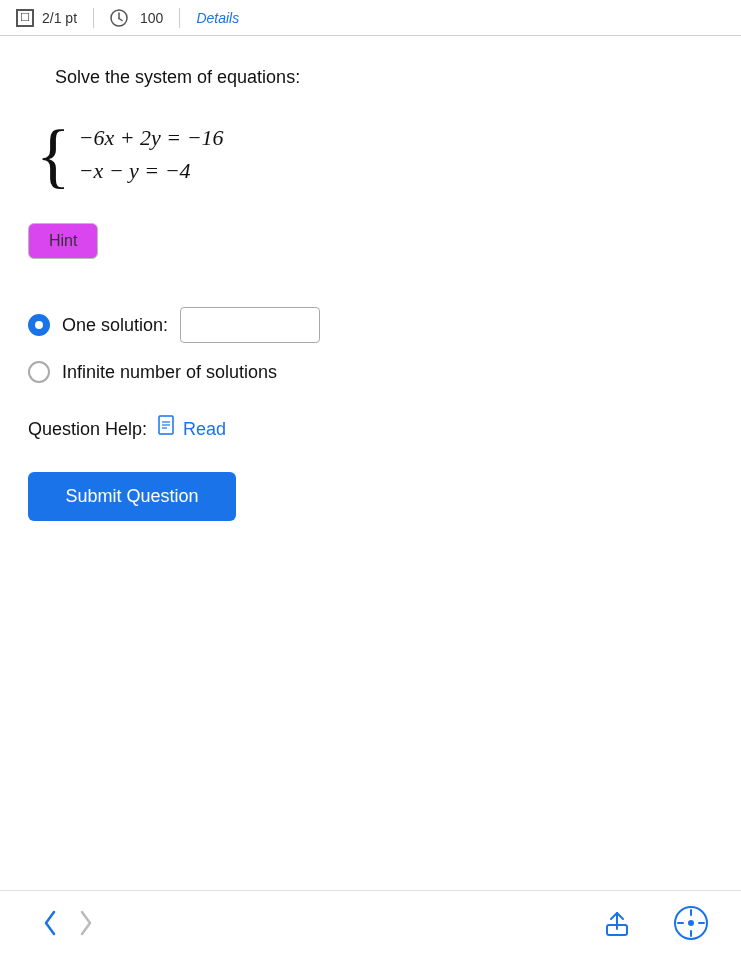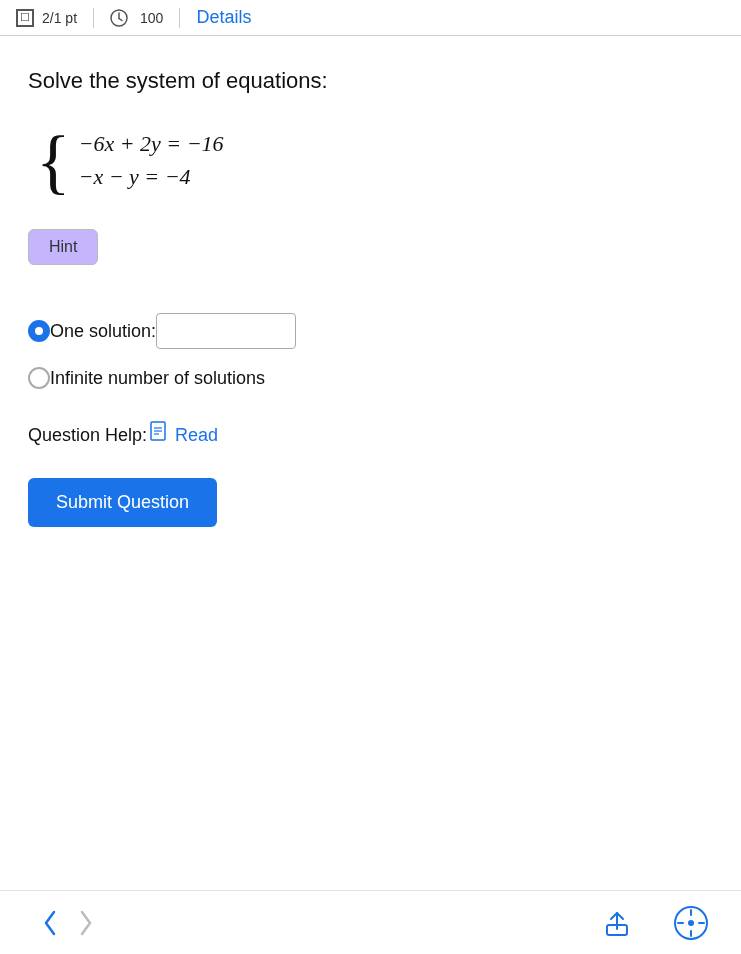--- a/index.html
+++ b/index.html
@@ -55,35 +55,37 @@
     .clock-icon {
       display: inline-flex;
       align-items: center;
       gap: 12px;
       font-size: 14px;
       color: #333;
     }
 
     .details-link {
       color: #1a73e8;
-      font-size: 18px;
+      font-size: 14px;
       text-decoration: none;
+      font-style: italic;
     }
 
     .main-content {
       flex: 1;
       padding: 28px 28px 16px 28px;
       overflow-y: auto;
     }
 
     .question-prompt {
-      font-size: 22px;
+      font-size: 18px;
       color: #111;
       margin-bottom: 28px;
       line-height: 1.5;
+      margin-left: 27px;
     }
 
     .equations-container {
       display: flex;
       align-items: center;
       margin-bottom: 32px;
       margin-left: 8px;
     }
 
     .brace {
@@ -106,38 +108,39 @@
       font-family: 'Times New Roman', Times, serif;
       color: #111;
       font-style: italic;
       line-height: 1.4;
     }
 
     .hint-button {
       display: inline-block;
       padding: 8px 20px;
       border: 1px solid #bbb;
-      background: #c4b5fd;
+      background: #d946ef;
       border-radius: 6px;
       font-size: 16px;
       color: #333;
       cursor: pointer;
       margin-bottom: 48px;
     }
 
     .options-container {
       display: flex;
       flex-direction: column;
       gap: 18px;
       margin-bottom: 32px;
     }
 
     .option-row {
       display: flex;
       align-items: center;
+      gap: 12px;
     }
 
     .radio-btn {
       width: 22px;
       height: 22px;
       border-radius: 50%;
       border: 2px solid #aaa;
       display: flex;
       align-items: center;
       justify-content: center;
@@ -169,40 +172,40 @@
       border: 1.5px solid #aaa;
       border-radius: 4px;
       font-size: 16px;
       padding: 4px 8px;
       outline: none;
     }
 
     .question-help-row {
       display: flex;
       align-items: center;
-      gap: 2px;
+      gap: 10px;
       margin-bottom: 28px;
       font-size: 18px;
       color: #111;
     }
 
     .read-link {
       display: flex;
       align-items: center;
       gap: 6px;
       color: #1a73e8;
       font-size: 18px;
       text-decoration: none;
       cursor: pointer;
       text-align: right;
     }
 
     .submit-btn {
       display: block;
-      width: 189px;
+      width: 208px;
       padding: 14px 20px;
       background: #1a73e8;
       color: #fff;
       border: none;
       border-radius: 6px;
       font-size: 18px;
       font-weight: 500;
       cursor: pointer;
       text-align: center;
       margin-bottom: 12px;

